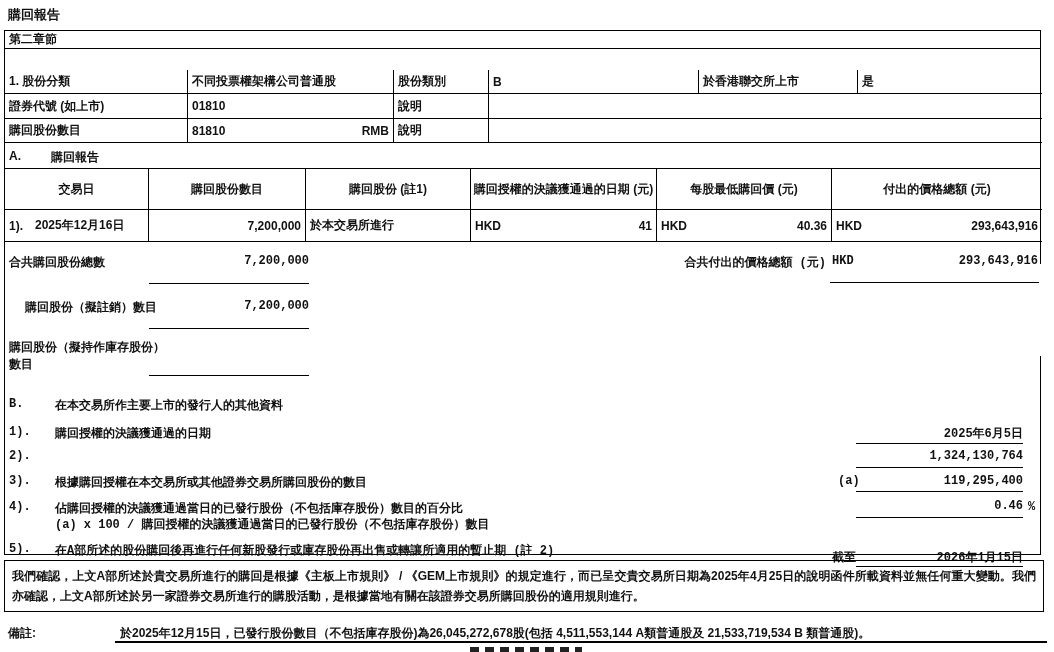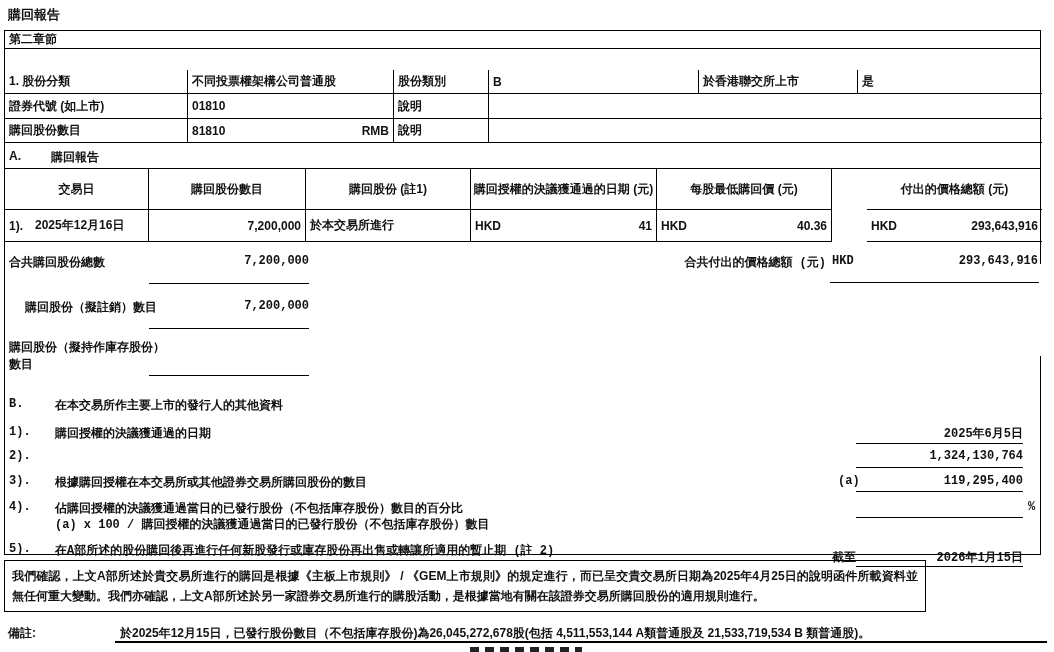--- a/index.html
+++ b/index.html
@@ -31,40 +31,40 @@
   .splitcell { justify-content:space-between; }
 
   .row-alabel { height:26px; border-bottom:1.5px solid #000; position:relative; }
   .row-alabel .id { position:absolute; left:4px; top:6px; }
   .row-alabel .tt { position:absolute; left:46px; top:6px; }
 
   
   .grid2 { display:grid; grid-template-columns:144px 157px 165px 186px 175px 210px; }
   .grid2 > div { border-right:1.5px solid #000; border-bottom:1.5px solid #000;
                  overflow:hidden; }
-  .grid2 > div.lastcol { border-right:none;margin-left:35px; }
+  .grid2 > div.lastcol { border-right:none; }
   .g2h { height:41px; display:flex !important; align-items:center; justify-content:center;
          font-size:12px; white-space:nowrap; }
   .g2d { height:32px; display:flex !important; align-items:center; padding:0 4px; }
   .g2d.num { justify-content:flex-end; }
   .g2d.pair { justify-content:space-between; }
   .rowno { margin-right:12px; }
 
   
   .summary { position:relative; height:145px; }
   .b-area  { position:relative; height:187px; }
   .summary span, .summary .ul, .b-area span, .b-area .ul { position:absolute; white-space:nowrap;font-family:Liberation Mono, monospace; }
   .ul { border-top:1.5px solid #000; height:0; }
   .val-r { text-align:right; }
 
   .right-border-gap { position:absolute; right:-2px; top:233px; width:3px; height:92px; background:#fff; }
 
   
   .confirm {
-    position:absolute; left:4px; top:560px; width:922px; height:52px;
+    position:absolute; left:4px; top:560px; width:1040px; height:52px;
     border:1.5px solid #000; padding:5px 7px; line-height:20px; text-align:justify;
   }
 
   .remarks-label { left:8px; top:625px; }
   .remarks-text  { left:120px; top:625px; width:924px; white-space:nowrap; overflow:hidden; }
   .bottom-line   { left:115px; top:641px; width:932px; height:0; border-top:2px solid #000; }
   .clipped-glyphs {
     left:470px; top:647px; width:112px; height:5px;
     background:repeating-linear-gradient(90deg,#222 0 9px,transparent 9px 15px);
   }
@@ -167,20 +167,21 @@
 
     <span style="left:4px;top:87px">3).</span>
     <span style="left:50px;top:87px">根據購回授權在本交易所或其他證券交易所購回股份的數目</span>
     <span style="left:833px;top:87px">(a)</span>
     <span class="val-r" style="left:851px;top:87px;width:167px">119,295,400</span>
     <div class="ul" style="left:851px;top:104px;width:167px"></div>
 
     <span style="left:4px;top:113px">4).</span>
     <span style="left:50px;top:113px">佔購回授權的決議獲通過當日的已發行股份（不包括庫存股份）數目的百分比</span>
     <span style="left:50px;top:129px">(a) x 100 / 購回授權的決議獲通過當日的已發行股份（不包括庫存股份）數目</span>
+    <span class="val-r" style="left:790px;top:112px;width:228px">0.46</span>
     <span style="left:1023px;top:113px">%</span>
     <div class="ul" style="left:851px;top:130px;width:167px"></div>
 
     <span style="left:4px;top:155px">5).</span>
     <span style="left:50px;top:155px">在A部所述的股份購回後再進行任何新股發行或庫存股份再出售或轉讓所適用的暫止期 (註 2)</span>
     <span style="left:827px;top:162px">截至</span>
     <span class="val-r" style="left:851px;top:162px;width:167px">2026年1月15日</span>
     <div class="ul" style="left:851px;top:179px;width:167px"></div>
   </div>
 

